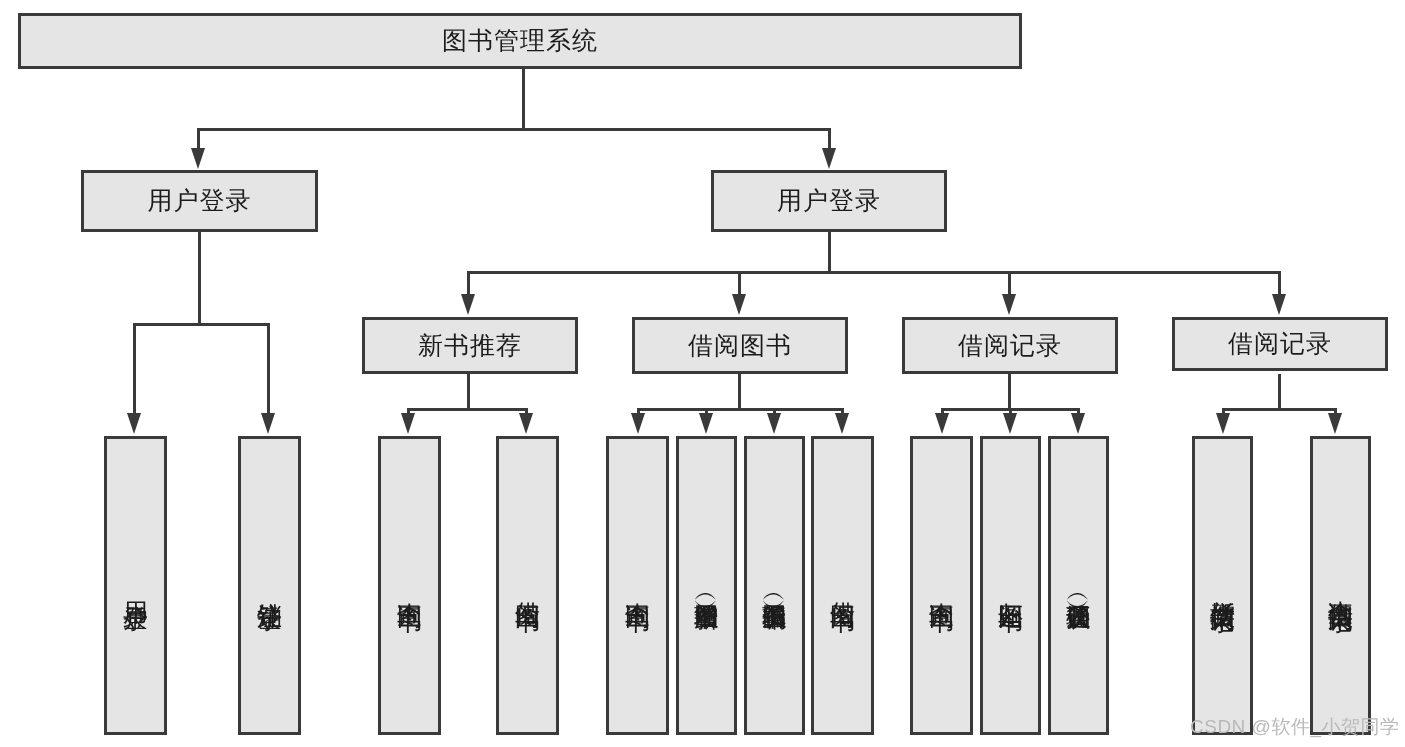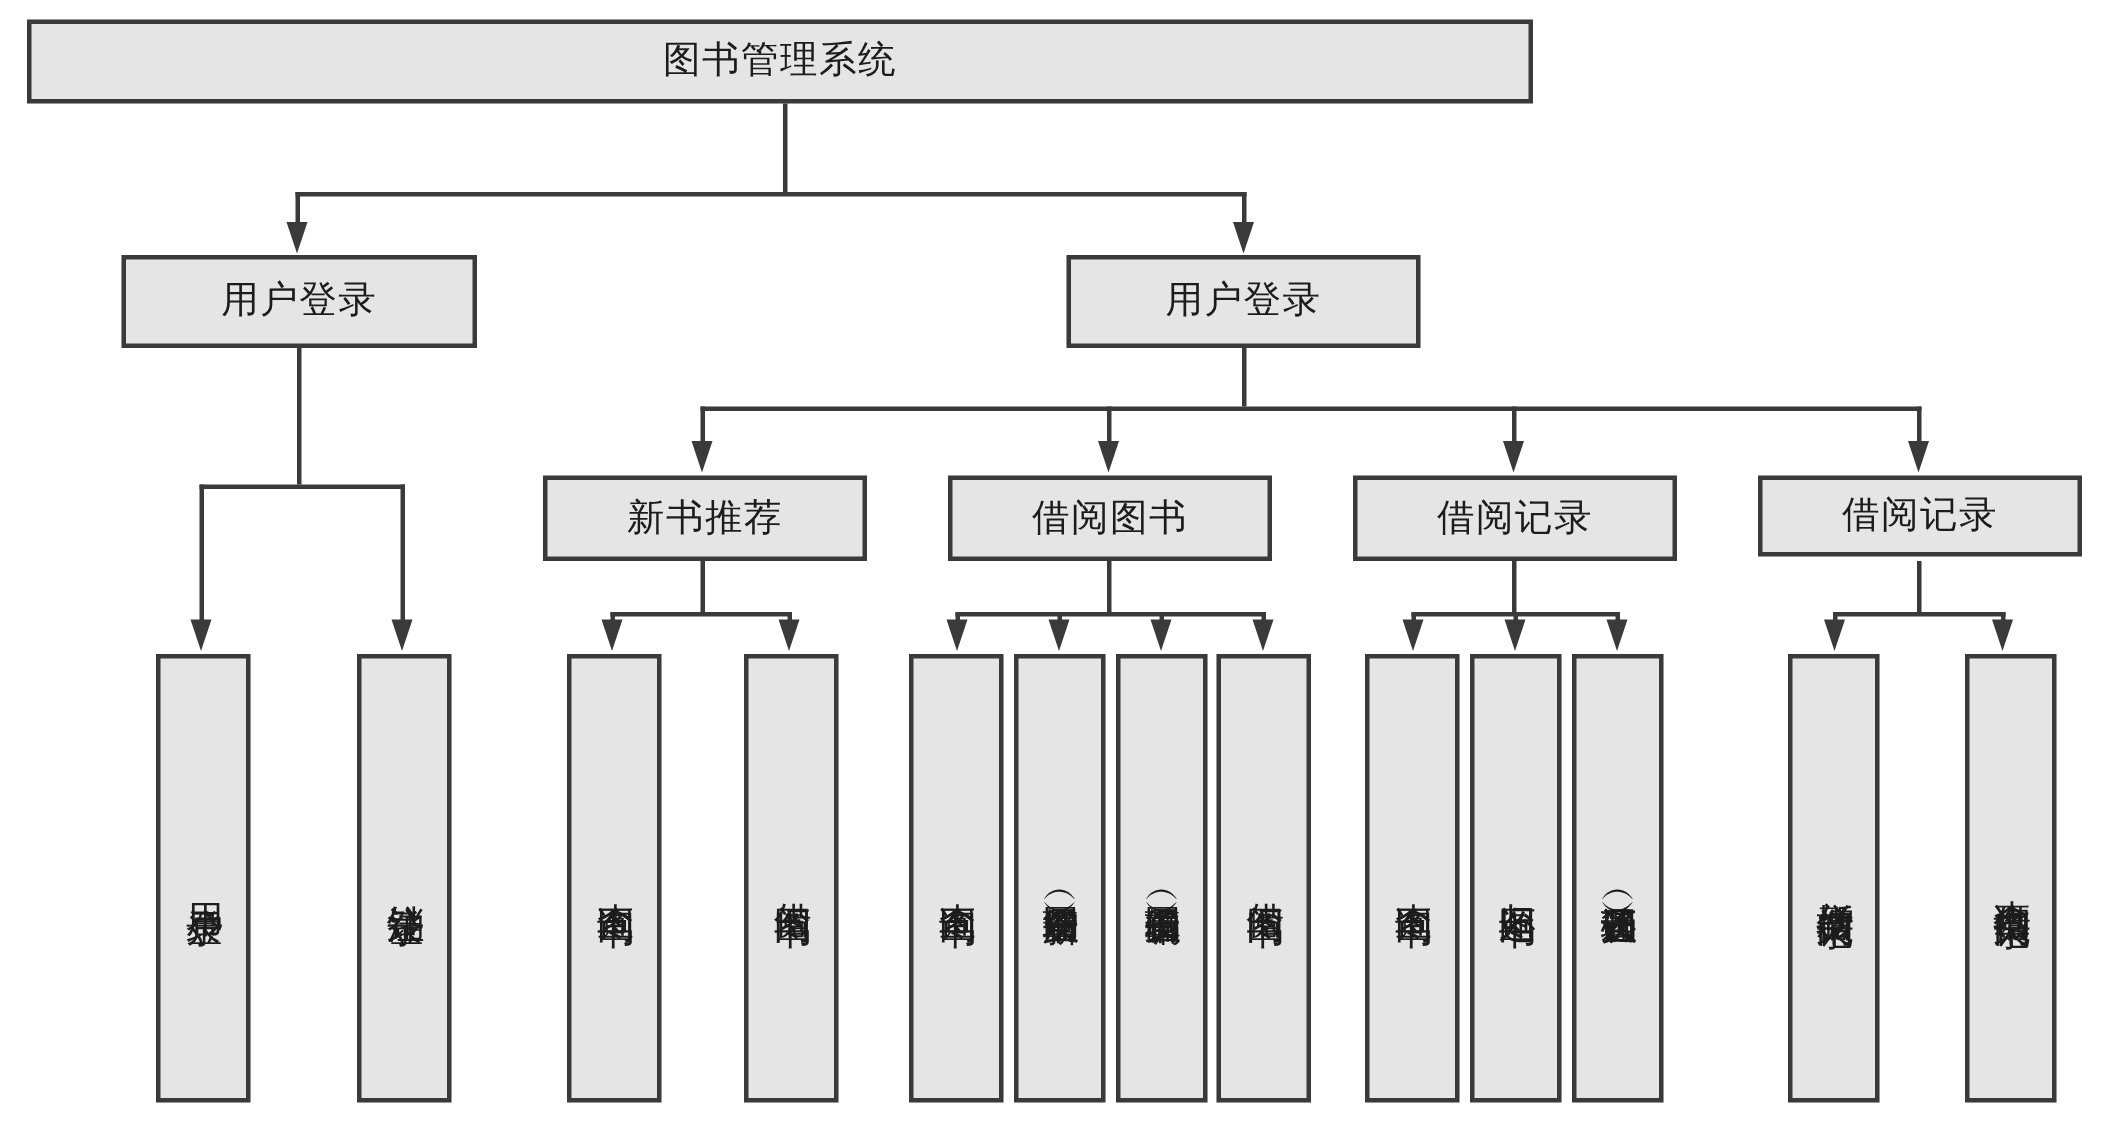--- a/index.html
+++ b/index.html
@@ -211,14 +211,15 @@
     <span class="label tight">确认归还（管理员）</span>
   </div>
 
   <div class="node leaf" style="left:1192px; top:436px; width:61px; height:299px;">
     <span class="label">新增借阅记录</span>
   </div>
   <div class="node leaf" style="left:1310px; top:436px; width:61px; height:299px;">
     <span class="label">查询借阅记录</span>
   </div>
 
+  <div id="watermark" style="left:1190px; top:714px;">CSDN @软件_小贺同学</div>
 
 </div>
 
 </body></html>

